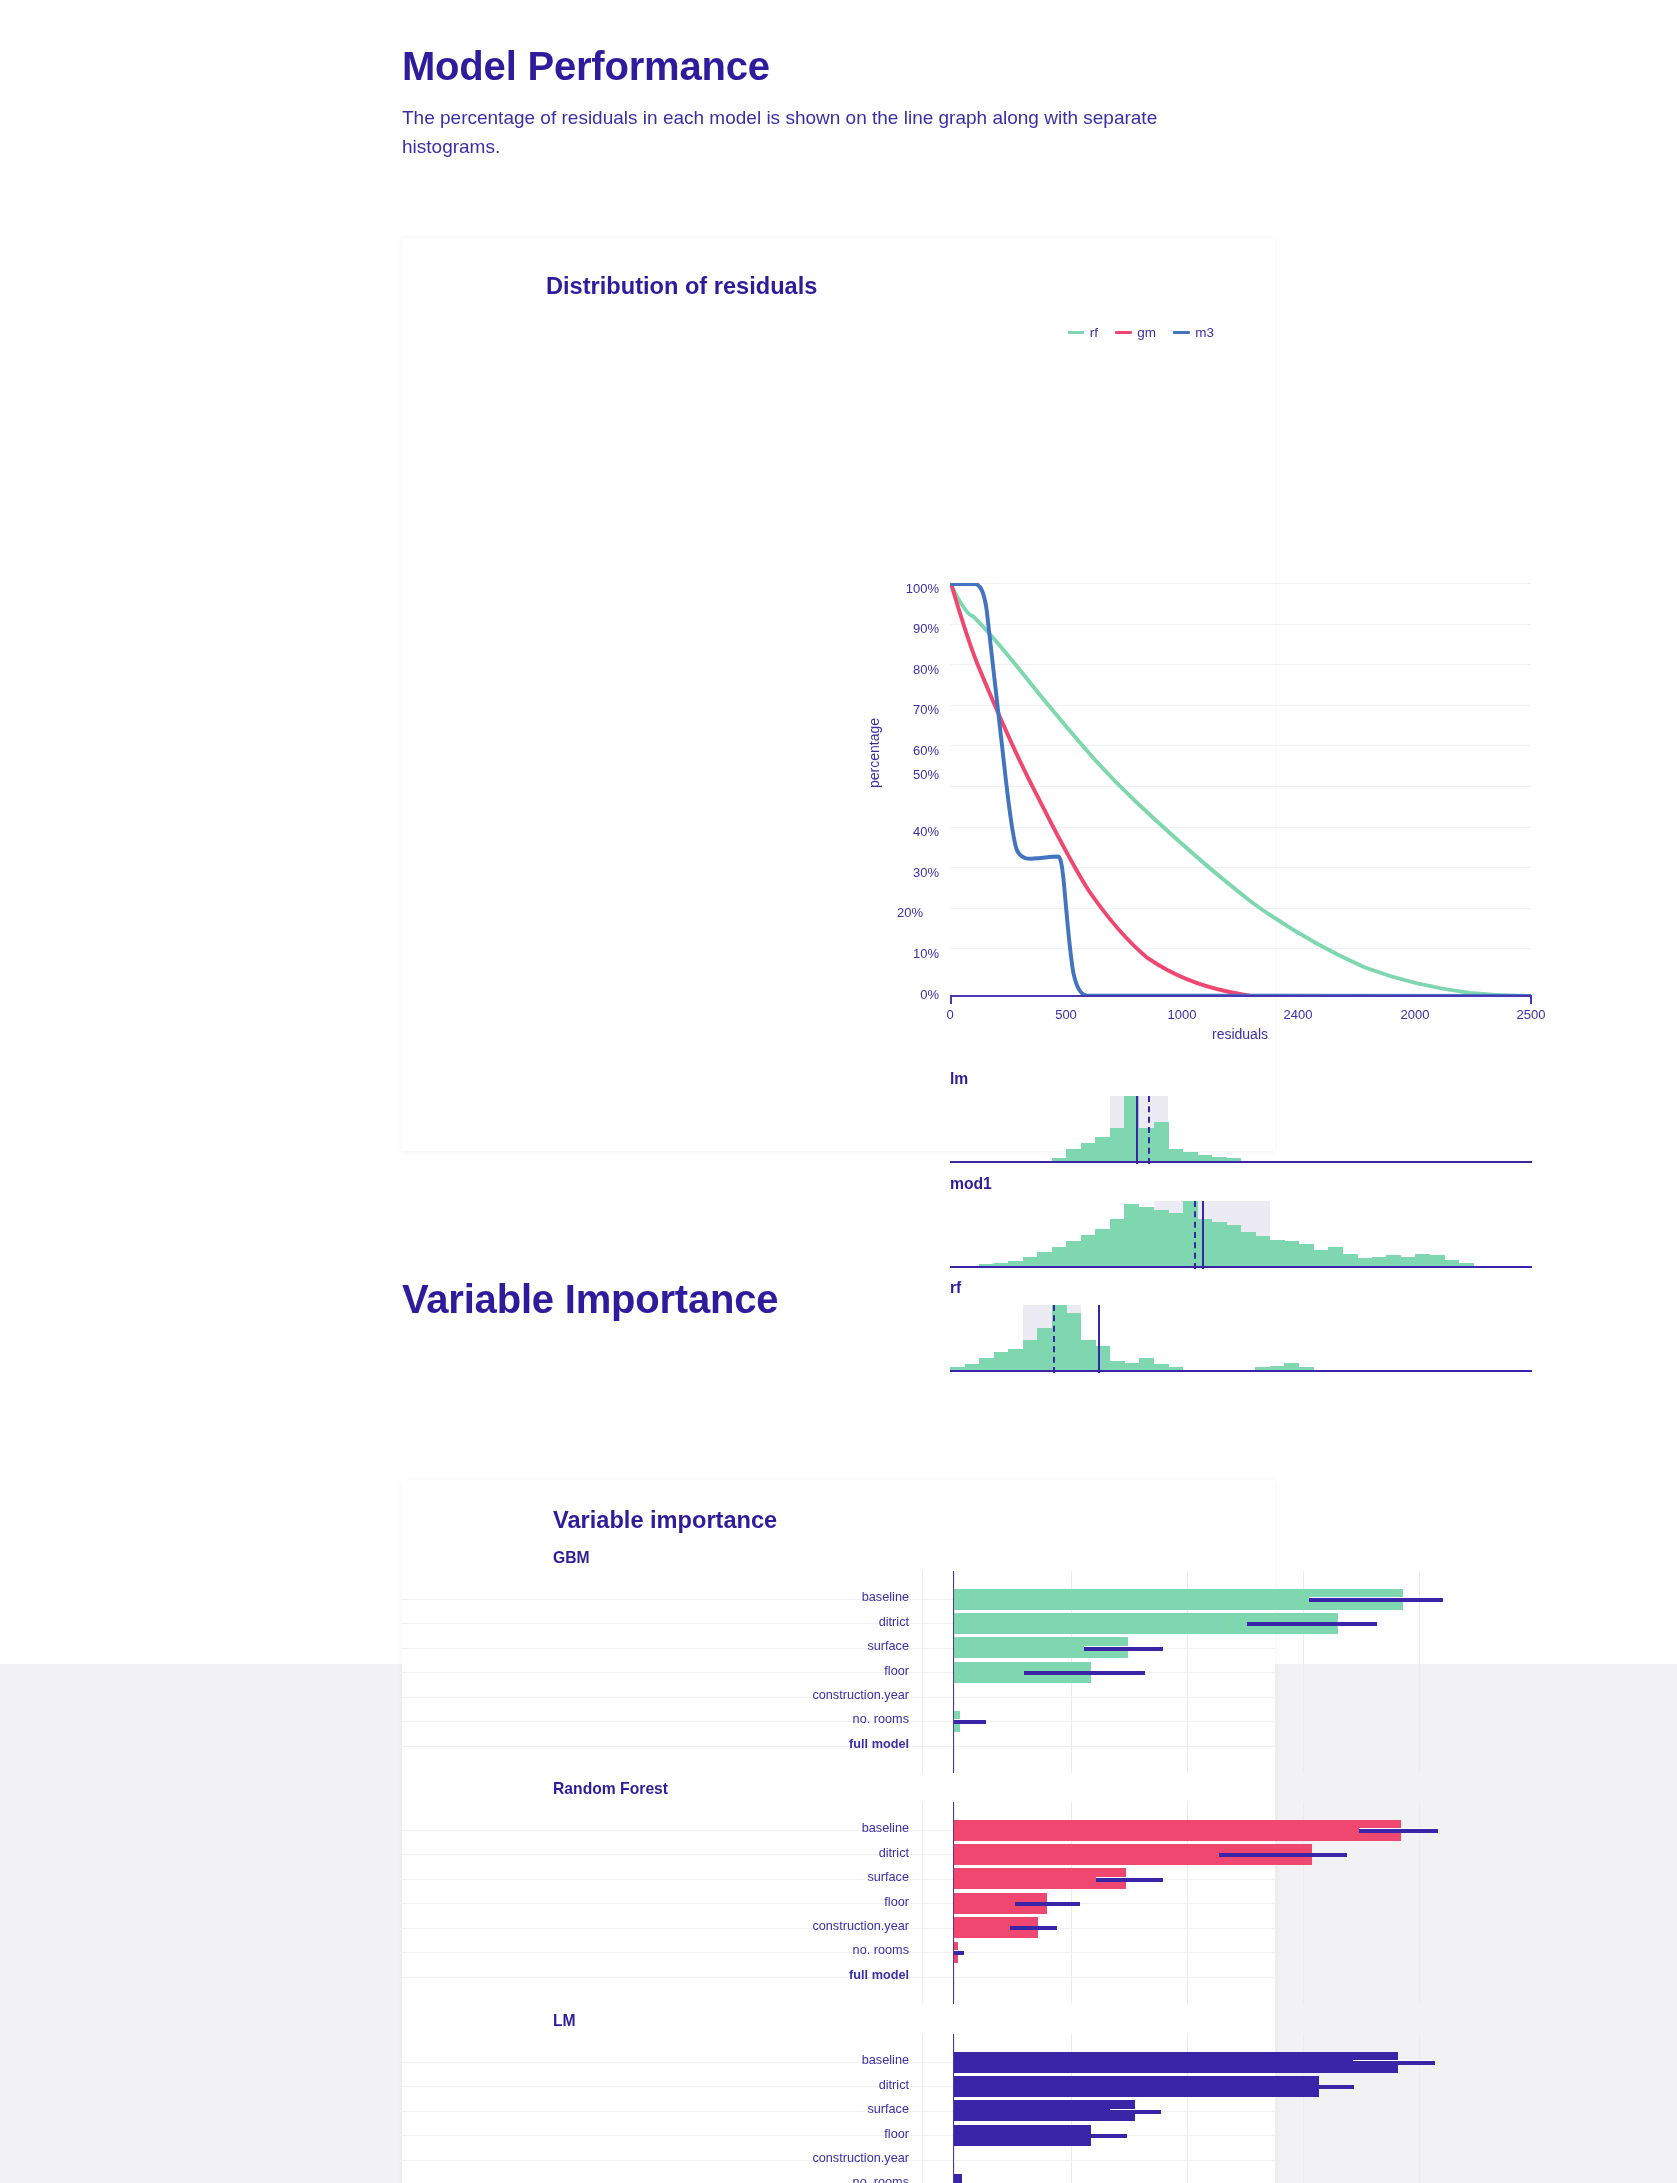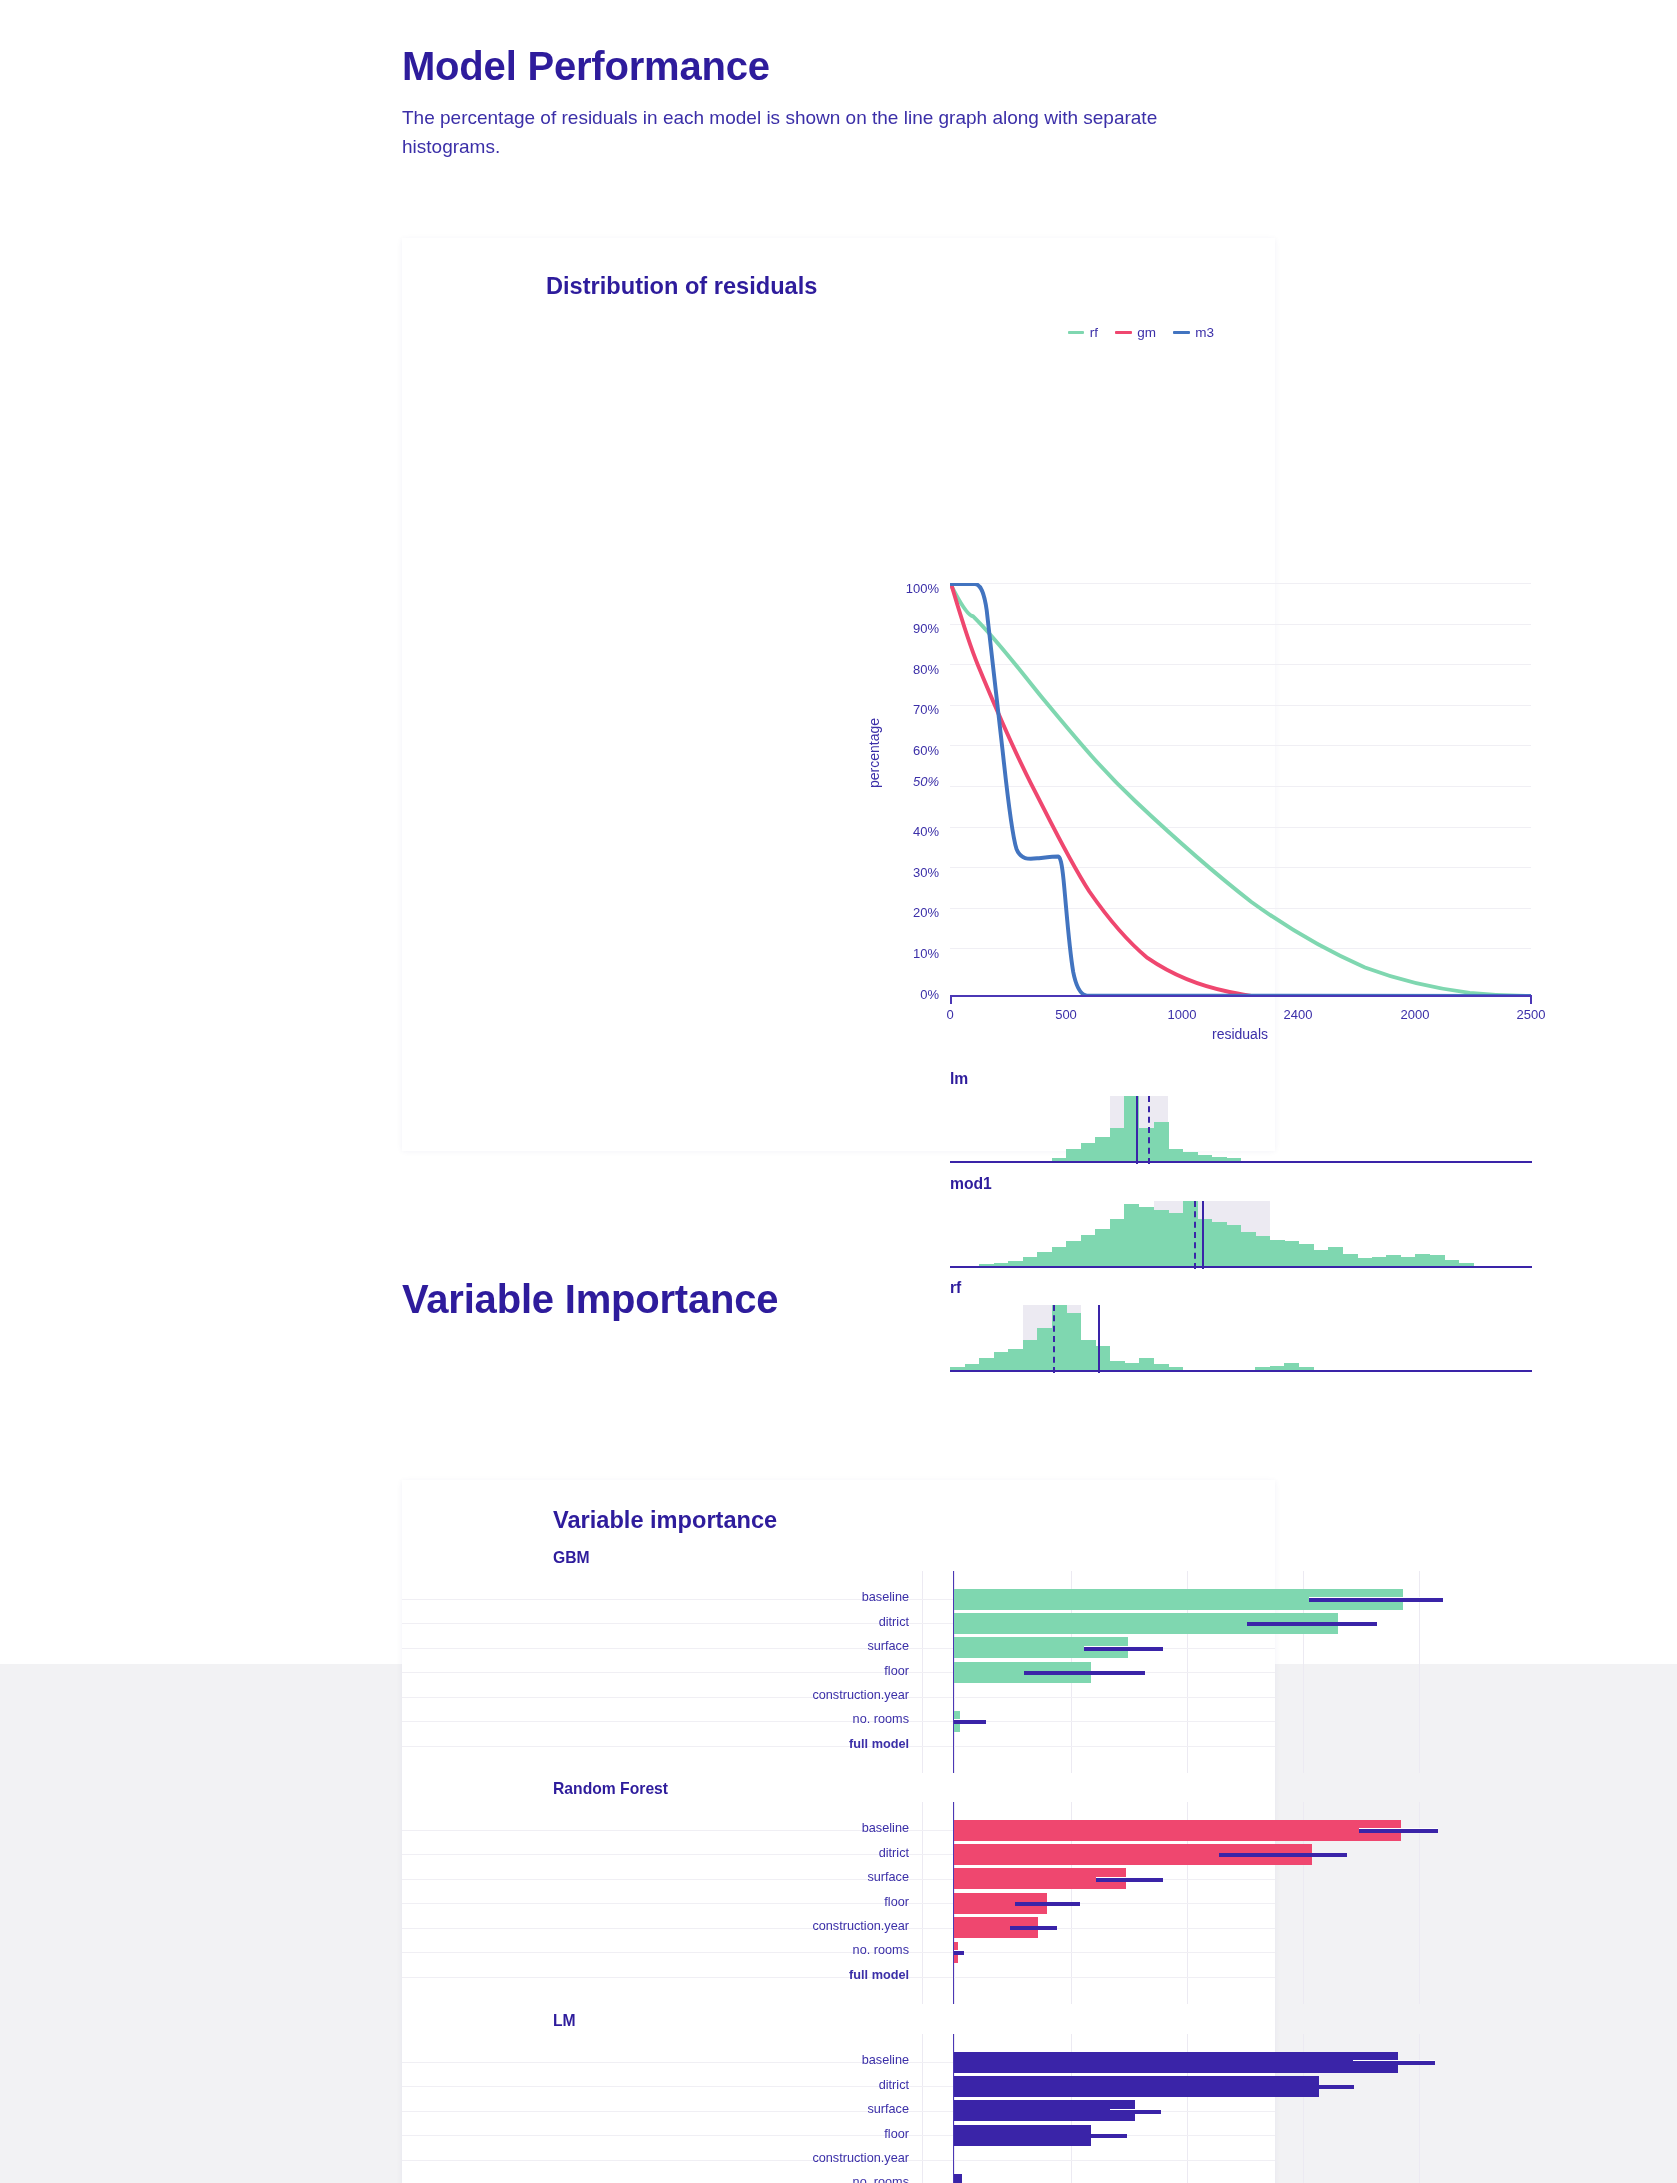--- a/index.html
+++ b/index.html
@@ -90,24 +90,24 @@
   </div>
 
   <div class="axis-label" style="position:absolute;left:472px;top:515px;transform:translate(-50%,-50%) rotate(-90deg);transform-origin:center;">percentage</div>
 
   <div style="position:absolute;left:476px;top:349px;width:61px;height:406px;">
     <div class="tick" style="position:absolute;right:0;top:-6.5px;margin-left:20px;">100%</div>
     <div class="tick" style="position:absolute;right:0;top:34px;">90%</div>
     <div class="tick" style="position:absolute;right:0;top:75px;">80%</div>
     <div class="tick" style="position:absolute;right:0;top:115px;">70%</div>
     <div class="tick" style="position:absolute;right:0;top:156px;">60%</div>
-    <div class="tick" style="position:absolute;right:0;top:187px;font-style:italic;">50%</div>
+    <div class="tick" style="position:absolute;right:0;top:180px;">50%</div>
     <div class="tick" style="position:absolute;right:0;top:237px;">40%</div>
     <div class="tick" style="position:absolute;right:0;top:278px;">30%</div>
-    <div class="tick" style="position:absolute;right:0;top:318px;">20%</div>
+    <div class="tick" style="position:absolute;right:16px;top:318px;">20%</div>
     <div class="tick" style="position:absolute;right:0;top:359px;">10%</div>
     <div class="tick" style="position:absolute;right:0;top:400px;">0%</div>
   </div>
 
   <div style="position:absolute;left:548px;top:345px;width:581px;height:413px;">
     <div class="gl" style="top:0;"></div>
     <div class="gl" style="top:41px;"></div>
     <div class="gl" style="top:81px;"></div>
     <div class="gl" style="top:122px;"></div>
     <div class="gl" style="top:162px;"></div>

